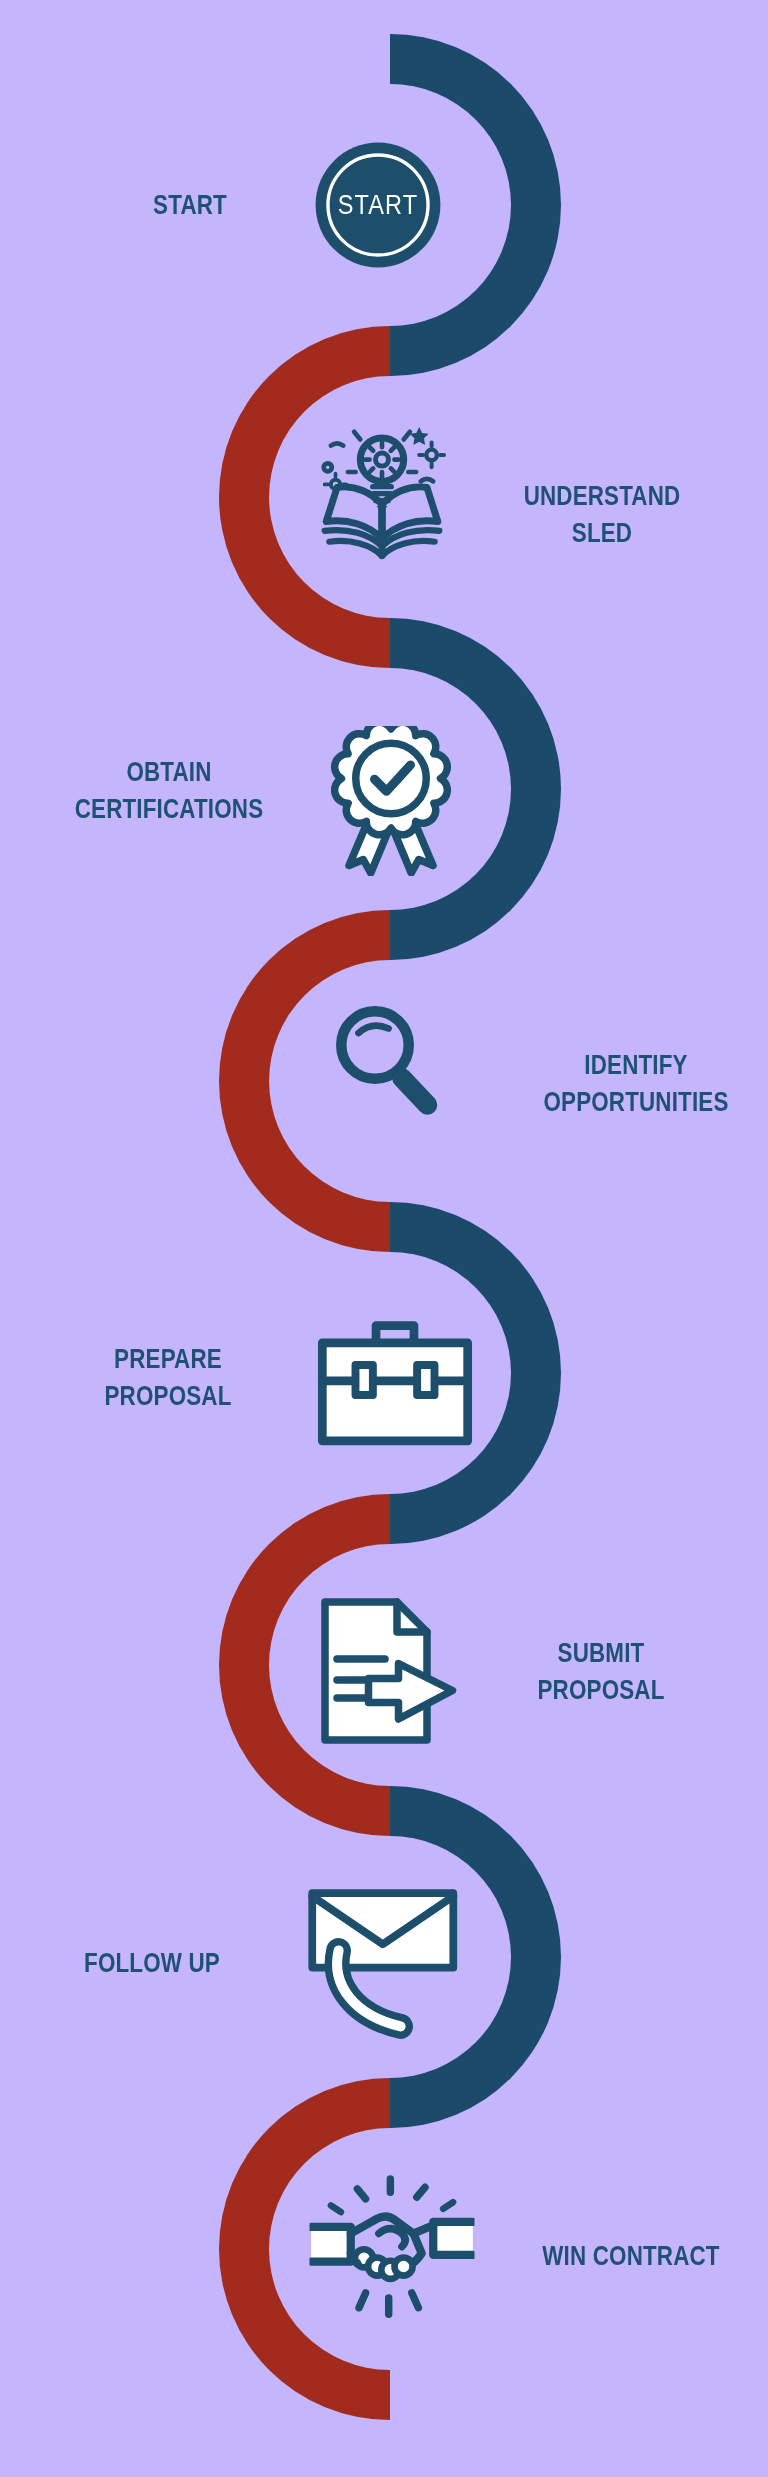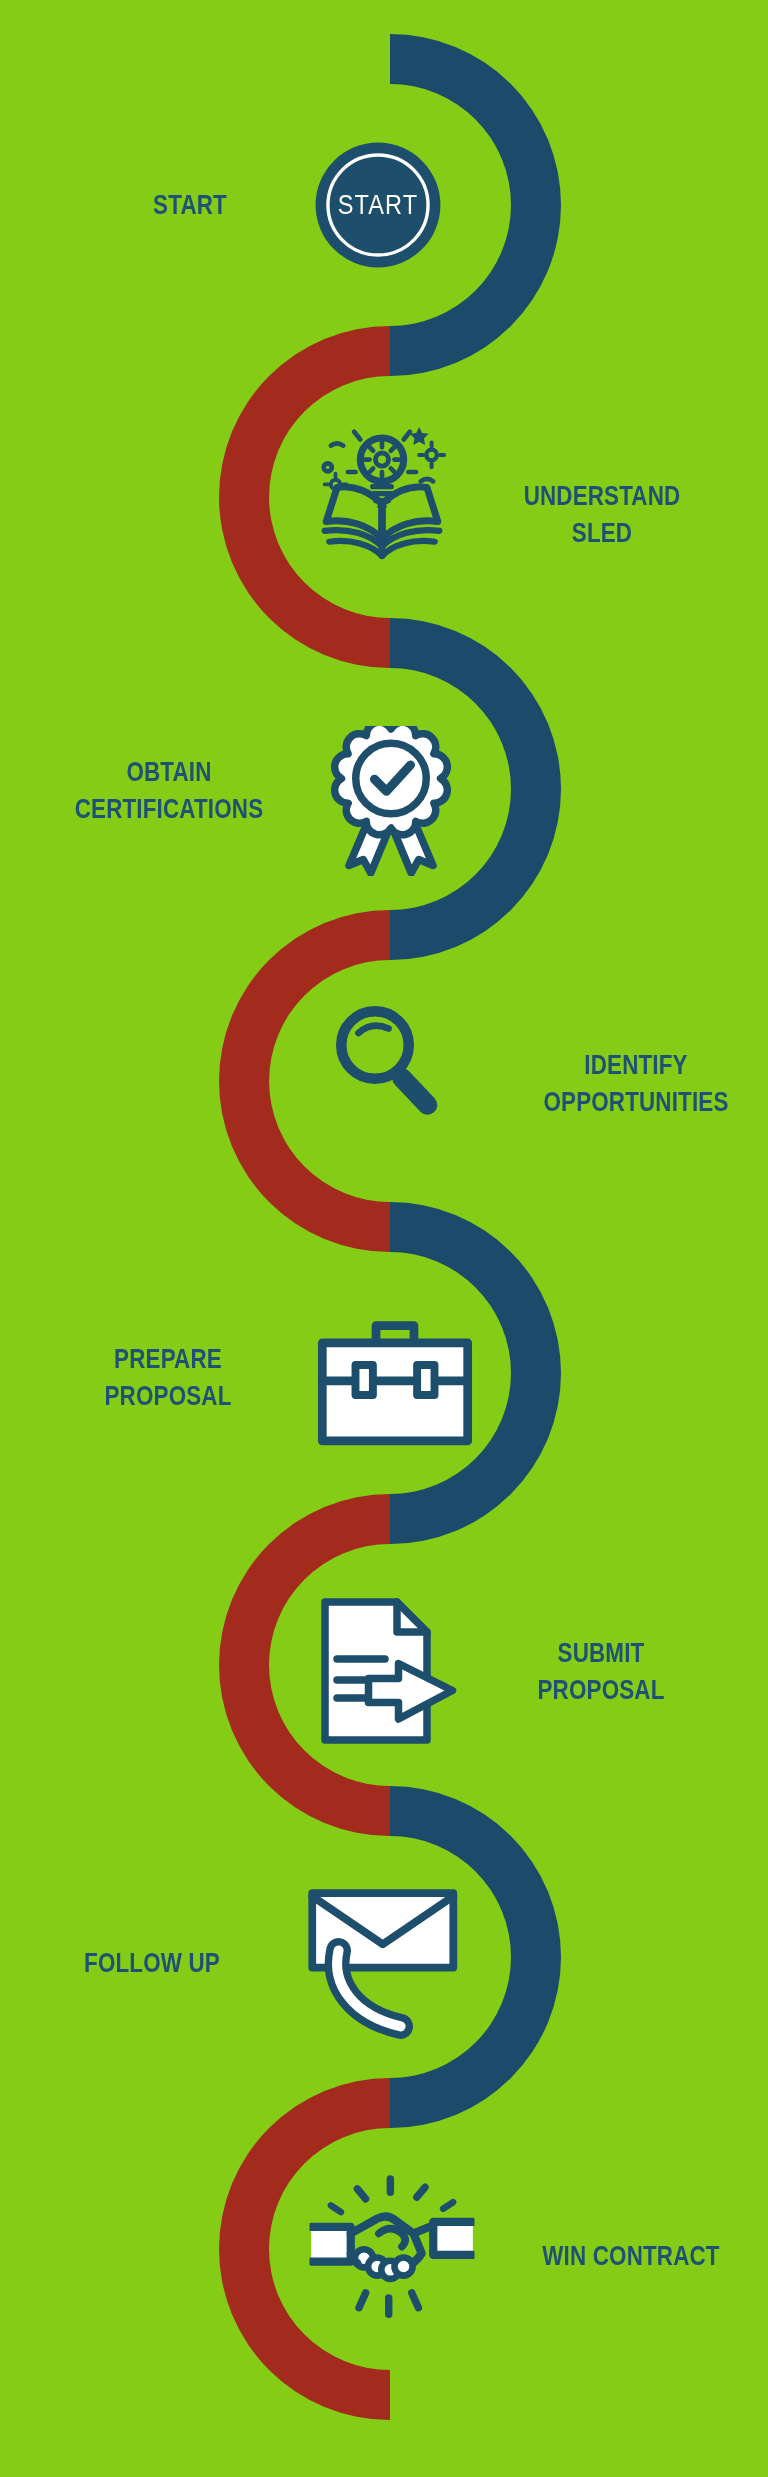--- a/index.html
+++ b/index.html
@@ -1,19 +1,19 @@
 <!DOCTYPE html>
 <html style="--icon: #1d4e6b; --text: #1e5174;"><head>
 <meta charset="utf-8">
 <style>
   html,body{margin:0;padding:0;background:#ffffff;}
   .stage{
     position:relative;
     width:768px;height:2477px;
-    background:#84cc16;
+    background:#c4b5fd;
     overflow:hidden;
     font-family:"Liberation Sans", sans-serif;
   }
   .path-svg{position:absolute;left:0;top:0;width:768px;height:2477px;}
   .step-label{
     position:absolute;
     transform:translate(-50%,-50%) scaleX(0.80);
     text-align:center;
     font-weight:bold;
     font-size:28px;

